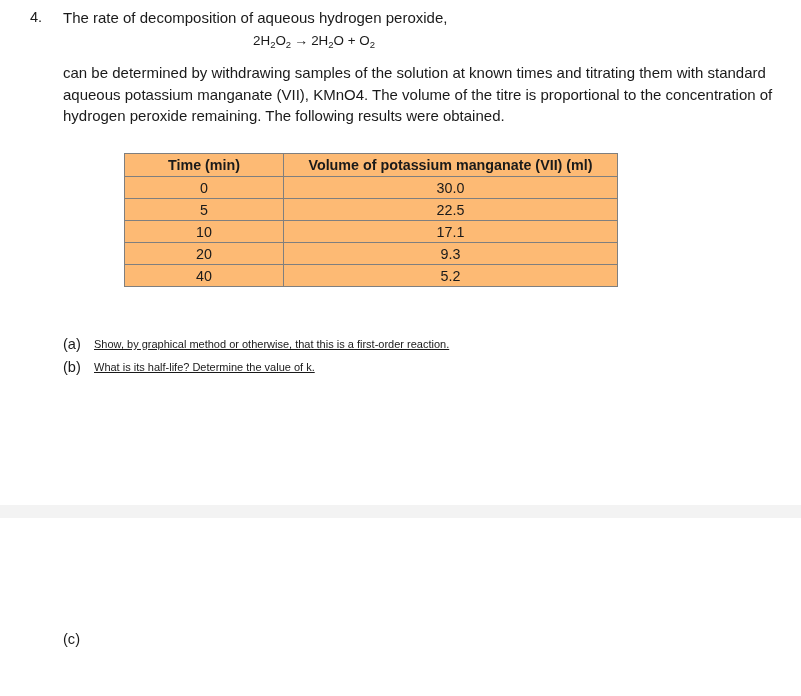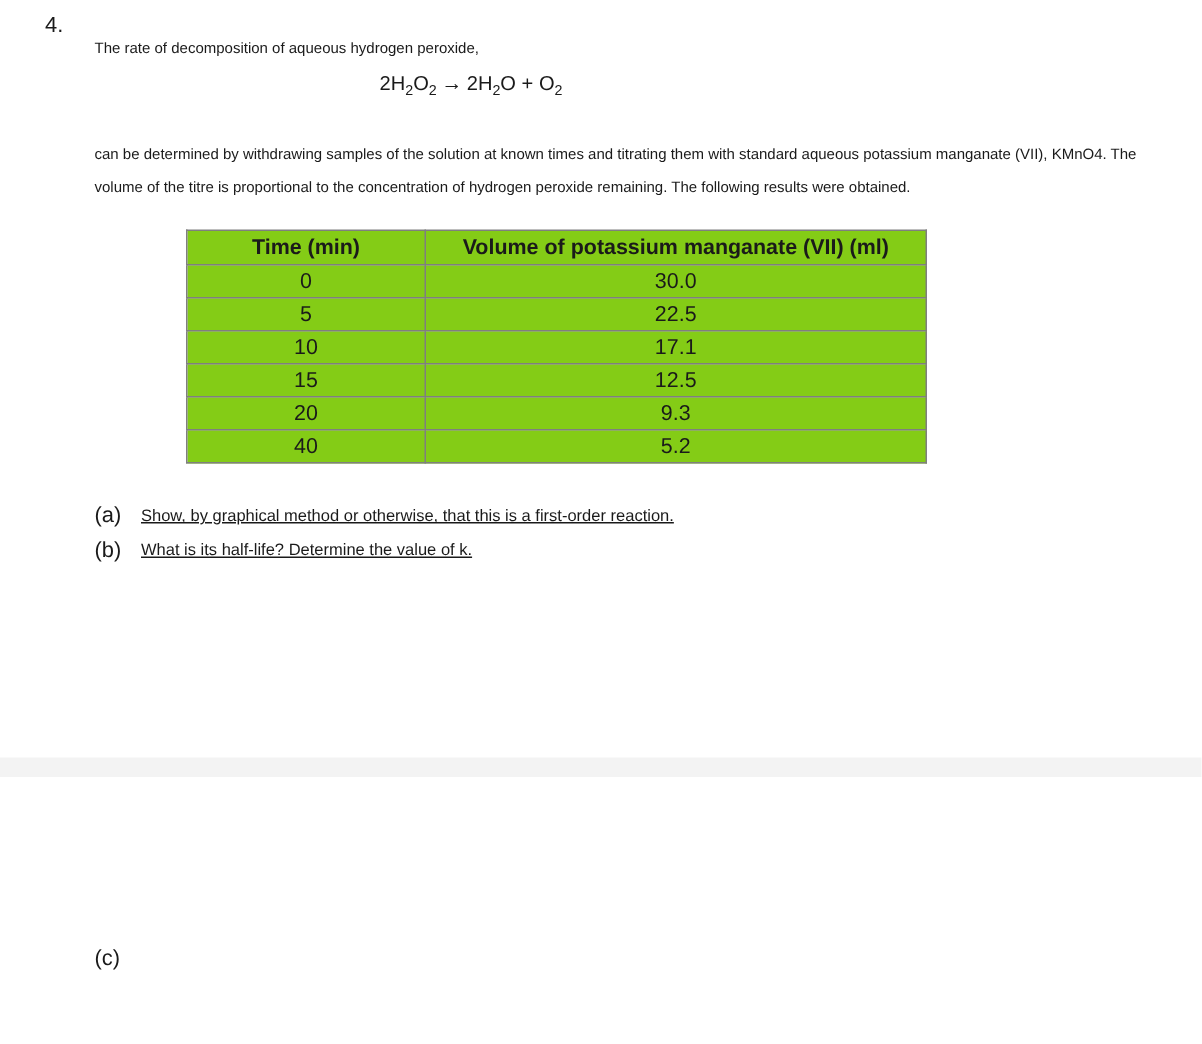--- a/index.html
+++ b/index.html
@@ -39,23 +39,23 @@
   .q-number {
     width: 33px;
     flex: 0 0 33px;
     font-size: 14.6px;
     line-height: 21px;
     padding-top: 7px;
   }
 
   .q-body {
     flex: 1 1 auto;
-    font-size: 10px;
+    font-size: 15px;
     line-height: 21.3px;
-    padding-top: 22px;
+    padding-top: 7px;
   }
 
   .q-body p {
     margin: 0;
   }
 
   
   .equation {
     text-align: center;
     font-size: 13.4px;
@@ -89,21 +89,21 @@
     table-layout: fixed;
   }
   table.data-table th,
   table.data-table td {
     border: 1px solid #7f7f7f;
     text-align: center;
     font-size: 14.3px;
     height: 21px;
     line-height: 20px;
     padding: 0;
-    background: #84cc16;
+    background: #fdba74;
   }
   table.data-table th {
     font-weight: bold;
     height: 22px;
   }
   table.data-table col.c-time { width: 159px; }
   table.data-table col.c-vol  { width: 334px; }
 
   
   .parts {
@@ -198,24 +198,20 @@
         </tr>
         <tr>
           <td>5</td>
           <td>22.5</td>
         </tr>
         <tr>
           <td>10</td>
           <td>17.1</td>
         </tr>
         <tr>
-          <td>15</td>
-          <td>12.5</td>
-        </tr>
-        <tr>
           <td>20</td>
           <td>9.3</td>
         </tr>
         <tr>
           <td>40</td>
           <td>5.2</td>
         </tr>
       </tbody>
     </table>
   </div>

